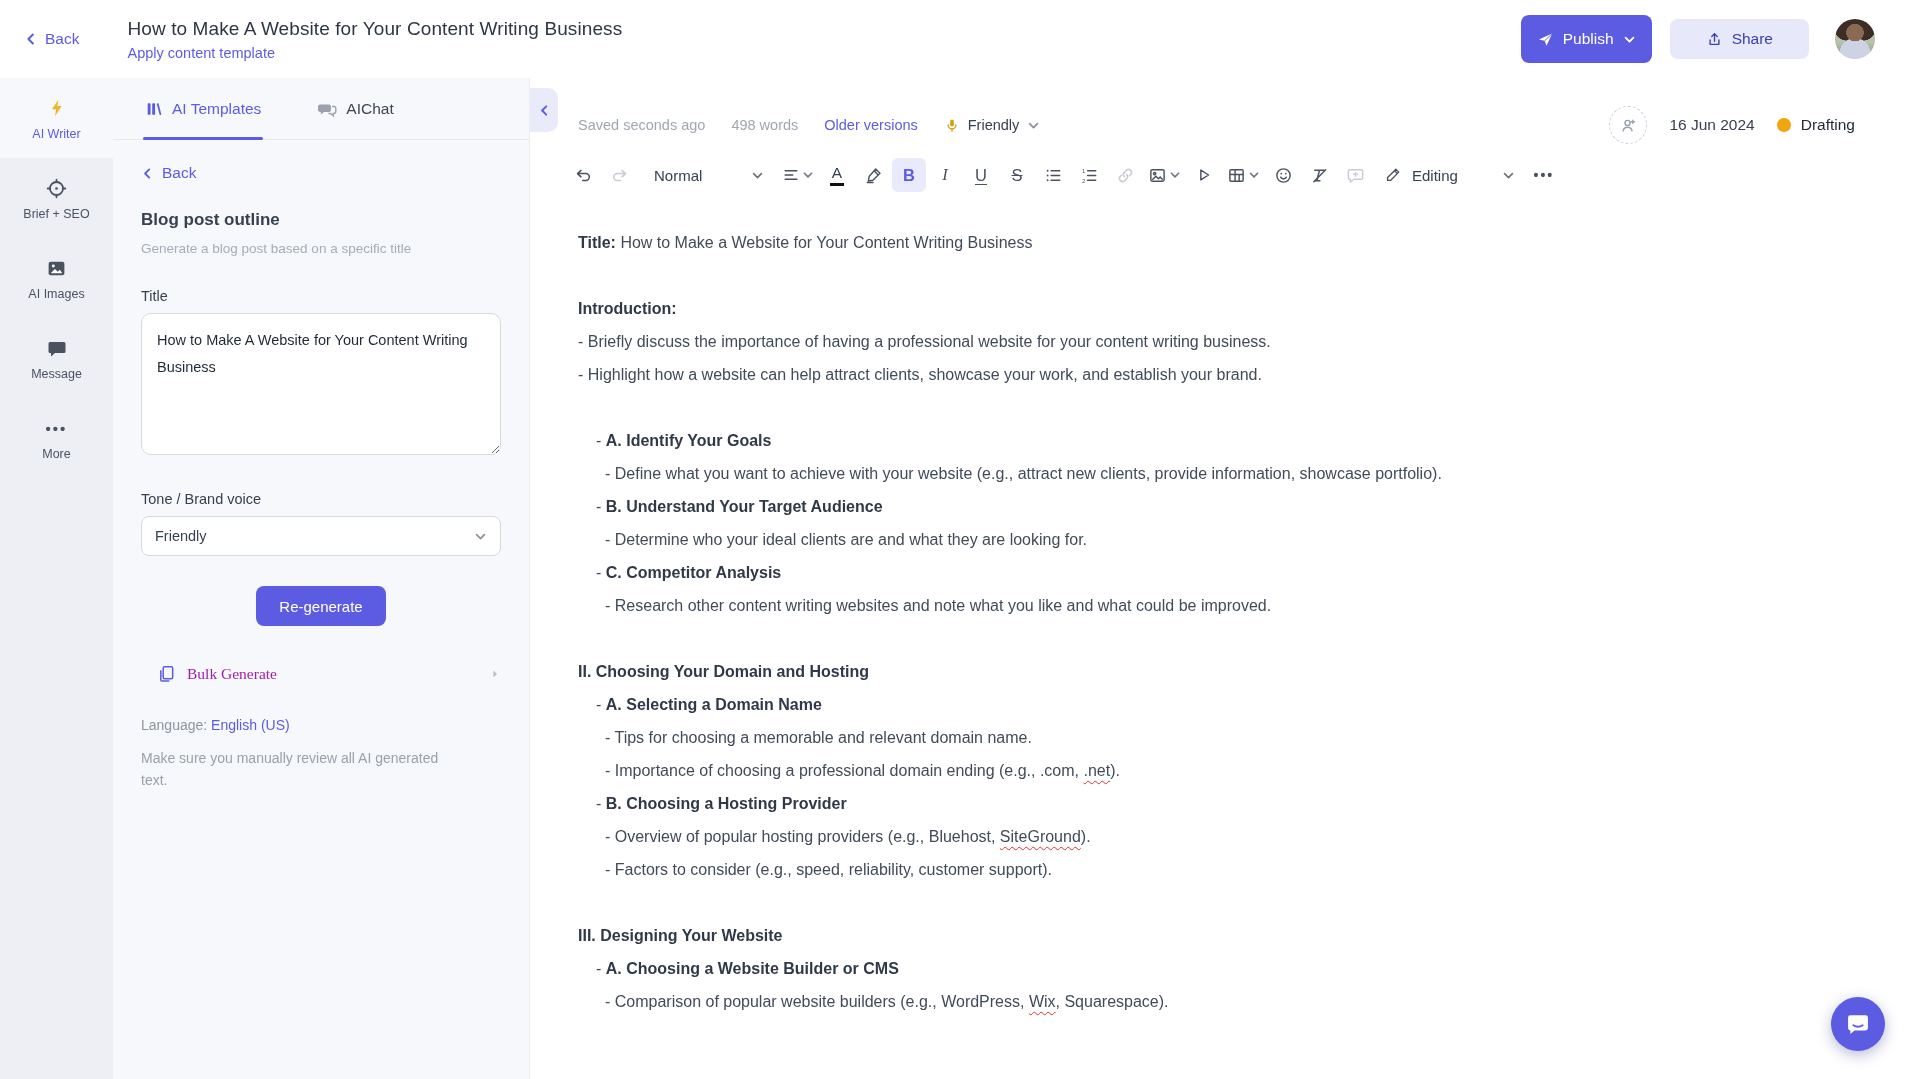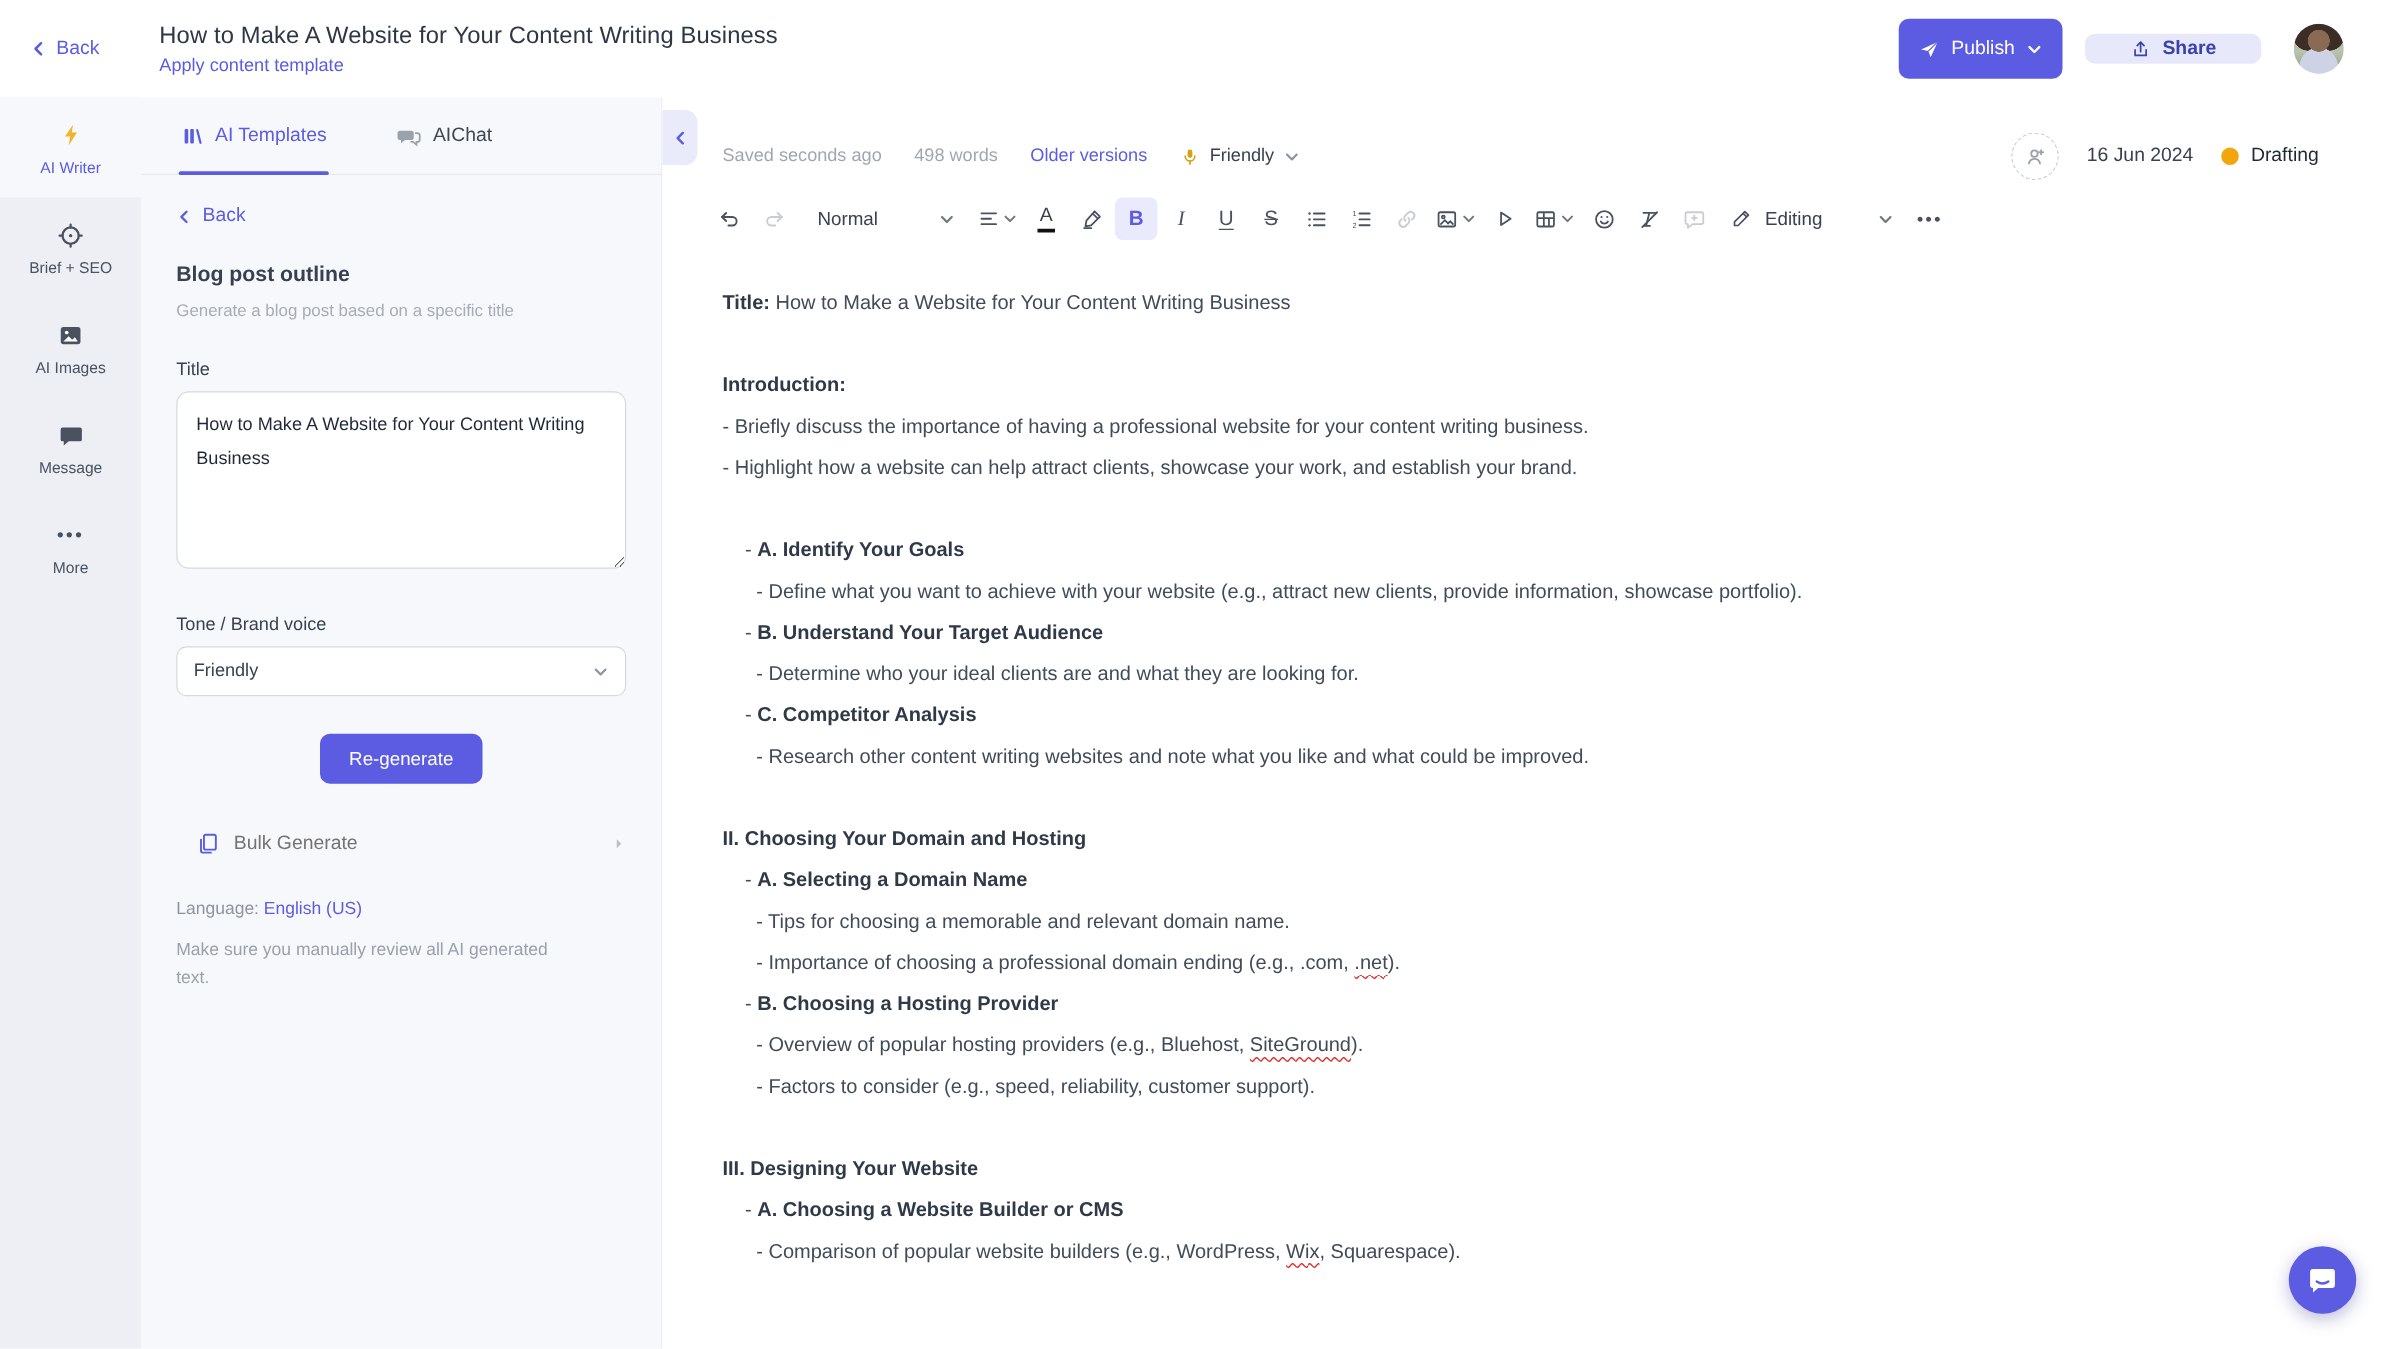--- a/index.html
+++ b/index.html
@@ -9,22 +9,22 @@
 
   
   .header { height:78px; display:flex; align-items:center; padding:0 30px 0 24px; background:#fff; flex:0 0 auto; }
   .back-link { display:flex; align-items:center; gap:7px; color:#5b5ce2; font-size:15.5px; cursor:pointer; }
   .header-titles { margin-left:48px; }
   .header-title { font-size:19px; font-weight:500; color:#2e3745; letter-spacing:.1px; }
   .header-sub { margin-top:5px; font-size:14.5px; color:#5b5ce2; cursor:pointer; }
   .header-spacer { flex:1; }
   .btn-publish { display:flex; align-items:center; gap:9px; background:#5b5ce2; color:#fff; height:48px;
                  padding:0 16px; border-radius:8px; font-size:15.5px; font-weight:500; cursor:pointer; }
-  .btn-share { display:flex; align-items:center; gap:9px; background:#e7e9fa; color:#3b41ad; height:24px;
-               padding:0 36px; border-radius:8px; font-size:15.5px; font-weight:700; cursor:pointer; margin-left:18px; }
+  .btn-share { display:flex; align-items:center; gap:9px; background:#e7e9fa; color:#3b41ad; height:40px;
+               padding:0 36px; border-radius:8px; font-size:15.5px; font-weight:400; cursor:pointer; margin-left:18px; }
   .avatar { width:40px; height:40px; border-radius:50%; margin-left:26px; cursor:pointer;
             background:
               radial-gradient(circle at 50% 34%, #8a6a52 0 26%, transparent 27%),
               radial-gradient(circle at 50% 86%, #cdd3e4 0 38%, transparent 39%),
               radial-gradient(circle at 30% 22%, #3c2e26 0 30%, transparent 31%),
               radial-gradient(circle at 70% 22%, #3c2e26 0 30%, transparent 31%),
               linear-gradient(180deg, #9fb48c 0%, #b9c4ac 55%, #8f9f86 100%); }
 
   
   .body { flex:1; display:flex; min-height:0; }
@@ -54,21 +54,21 @@
   .title-textarea { margin-top:9px; width:100%; height:142px; border:1px solid #d5d9e0; border-radius:10px;
                     background:#fff; padding:13px 15px; font-family:"Liberation Sans",sans-serif;
                     font-size:14.5px; line-height:1.85; color:#1f2937; resize:both; outline:none; }
   .select-box { margin-top:9px; height:40px; border:1px solid #d5d9e0; border-radius:8px; background:#fff;
                 display:flex; align-items:center; justify-content:space-between; padding:0 13px; cursor:pointer; }
   .select-box .sel-val { font-size:14.5px; color:#374151; }
   .btn-regenerate { margin:30px auto 0; display:block; width:fit-content; background:#5b5ce2; color:#fff; border:none;
                     height:40px; padding:0 23px; border-radius:8px; font-size:15px; font-weight:500;
                     font-family:"Liberation Sans",sans-serif; cursor:pointer; }
   .bulk-row { margin-top:38px; display:flex; align-items:center; gap:11px; padding-left:16px; cursor:pointer; }
-  .bulk-label { color:#737373; font-size:15.5px; }
+  .bulk-label { color:#a21caf; font-size:15.5px;font-family:Liberation Serif, serif; }
   .bulk-arrow { margin-left:auto; color:#b8bdc6; display:flex; }
   .lang-row { margin-top:34px; font-size:14px; color:#8d95a0; }
   .lang-link { color:#5b5ce2; cursor:pointer; }
   .disclaimer { margin-top:15px; font-size:14px; color:#9aa1ab; line-height:1.55; max-width:310px; }
 
   
   .editor { flex:1; background:#fff; position:relative; min-width:0; display:flex; flex-direction:column; }
   .collapse-btn { position:absolute; left:0; top:10px; width:28px; height:44px; background:#e9ebfb;
                   border-radius:0 10px 10px 0; display:flex; align-items:center; justify-content:center;
                   color:#5b5ce2; cursor:pointer; z-index:5; }

